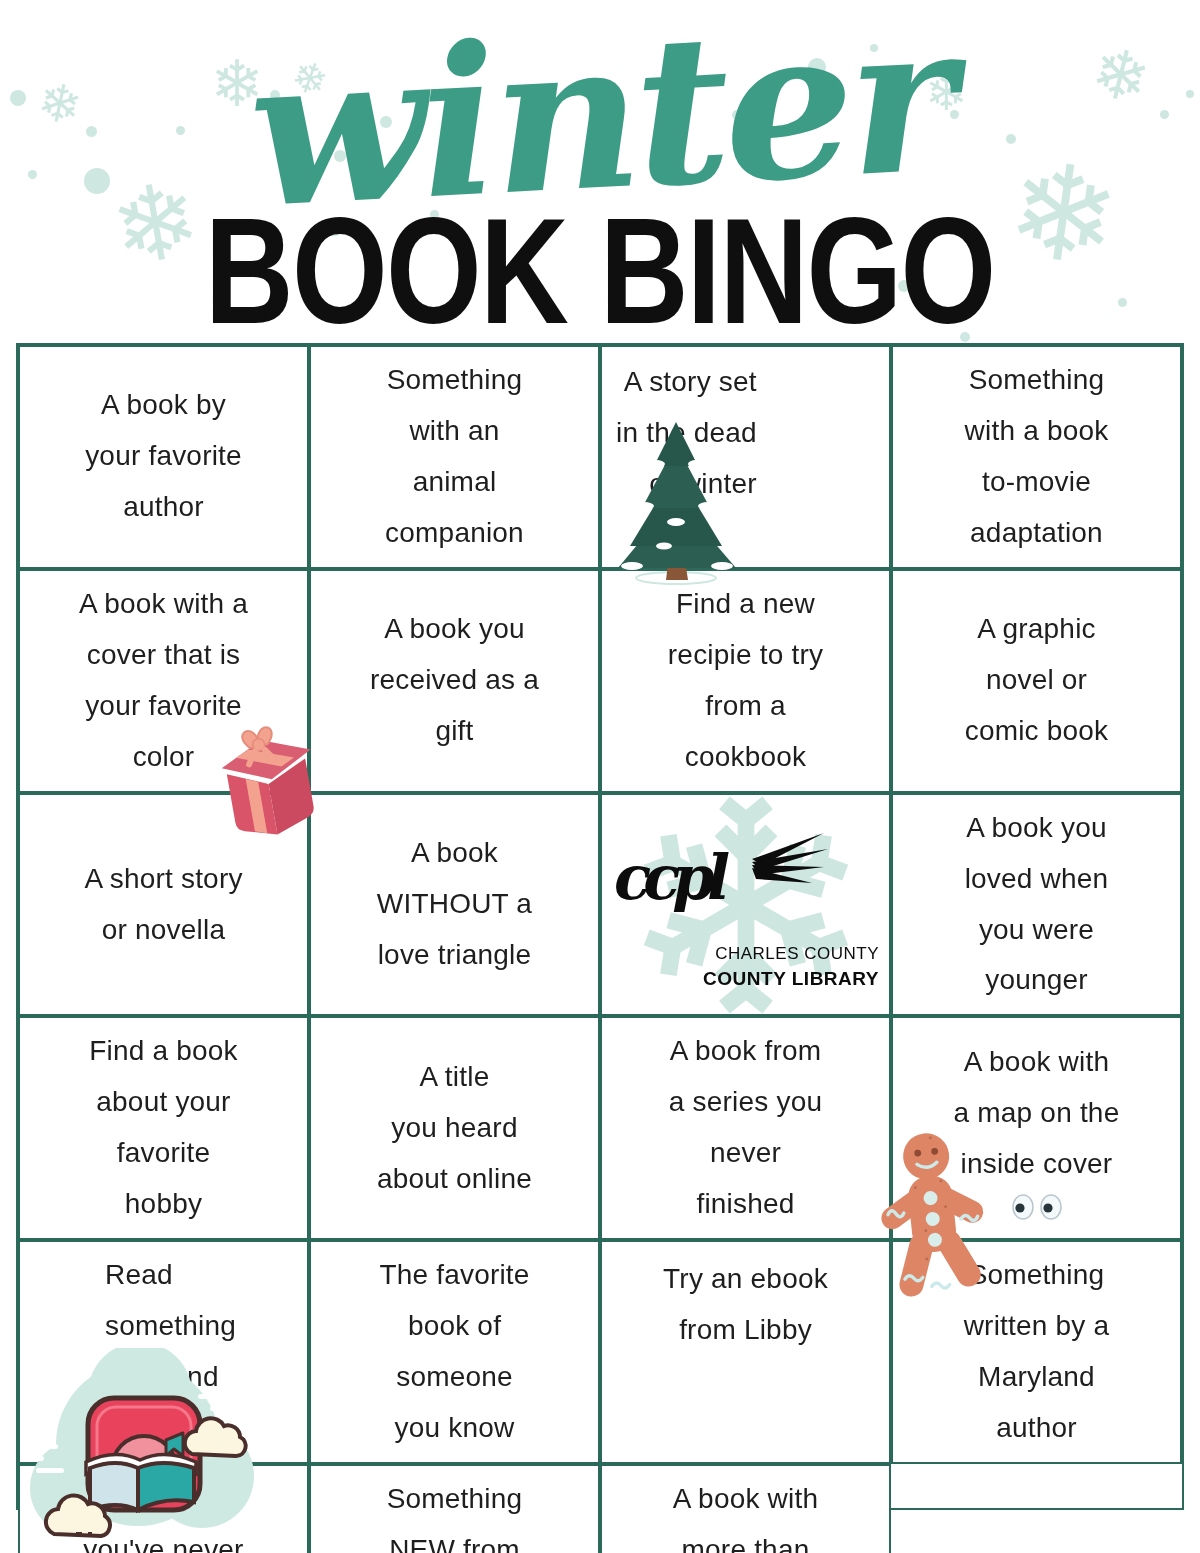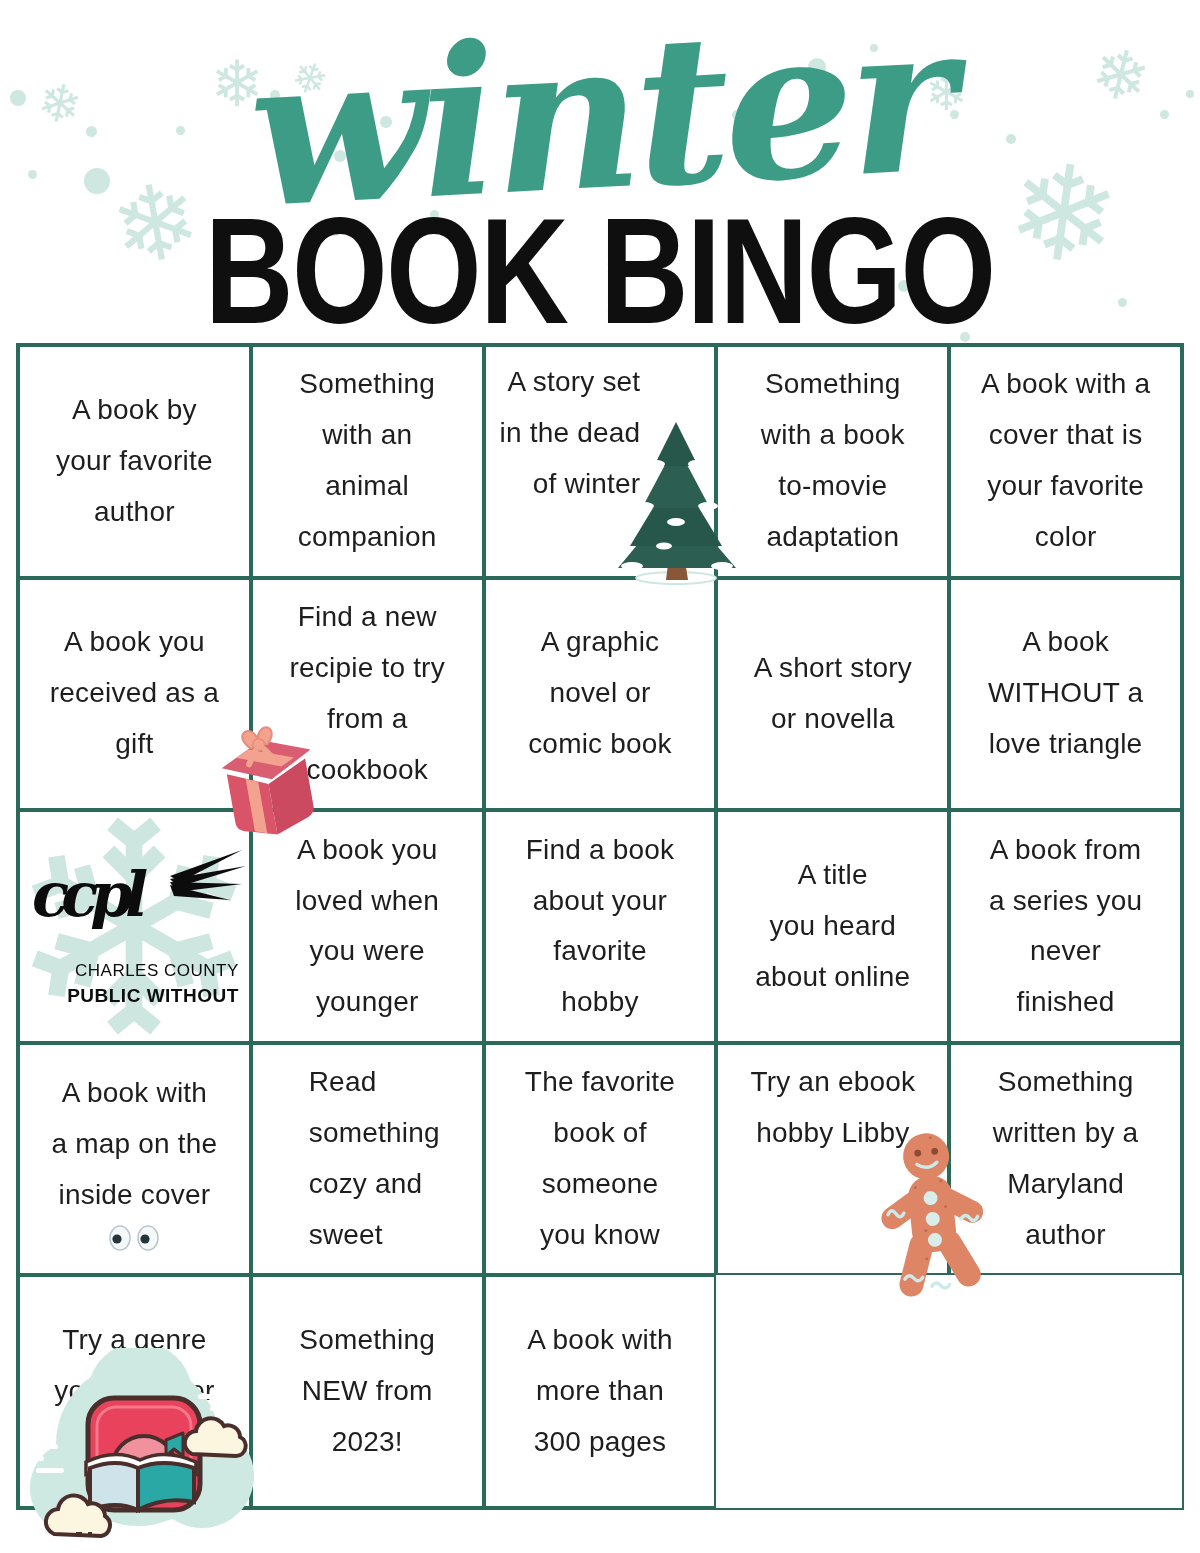--- a/index.html
+++ b/index.html
@@ -40,21 +40,21 @@
     display:inline-block;
     font-weight:bold;font-size:150px;line-height:1;
     color:#0f0f0f;letter-spacing:-2px;
     transform:scale(0.82,1.0);
   }
   
   .grid{
     position:absolute;left:16px;top:343px;
     width:1168px;height:1167px;
     display:grid;
-    grid-template-columns:repeat(5,1fr);
+    grid-template-columns:repeat(4,1fr);
     grid-template-rows:repeat(5,1fr);
     border:2px solid var(--grid-green);
     background:#fff;
   }
   .cell{
     border:2px solid var(--grid-green);
     display:flex;flex-direction:column;
     align-items:center;justify-content:center;
     text-align:center;
     padding:8px 6px;
@@ -234,21 +234,21 @@
           <span class="logo-acronym">ccpl</span>
         </div>
         <svg class="logo-feather" viewBox="0 0 78 62">
           <polygon points="2,30 74,4 12,36" fill="#0c0c0c"></polygon>
           <polygon points="2,33 78,20 10,41" fill="#0c0c0c"></polygon>
           <polygon points="2,36 74,38 8,46" fill="#0c0c0c"></polygon>
           <polygon points="2,39 62,54 6,50" fill="#0c0c0c"></polygon>
         </svg>
         <div class="logo-lines">
           <div class="logo-line1">CHARLES COUNTY</div>
-          <div class="logo-line2">PUBLIC WITHOUT</div>
+          <div class="logo-line2">COUNTY LIBRARY</div>
         </div>
       </div>
     </div>
 
     <div class="cell">
         <span class="ct">A book you
 loved when
 you were
 younger</span>
       </div>
@@ -291,21 +291,21 @@
       </div>
     <div class="cell">
         <span class="ct">The favorite
 book of
 someone
 you know</span>
       </div>
 
     <div class="cell top">
         <span class="ct">Try an ebook
-hobby Libby</span>
+from Libby</span>
       </div>
     <div class="cell">
         <span class="ct">Something
 written by a
 Maryland
 author</span>
       </div>
     <div class="cell">
         <span class="ct">Try a genre
 you've never

